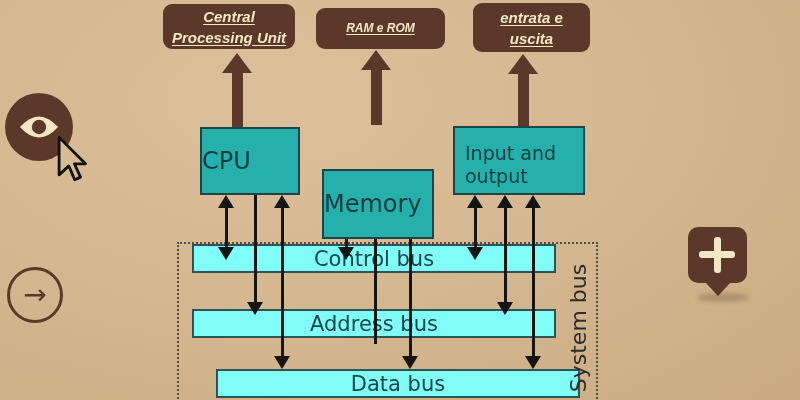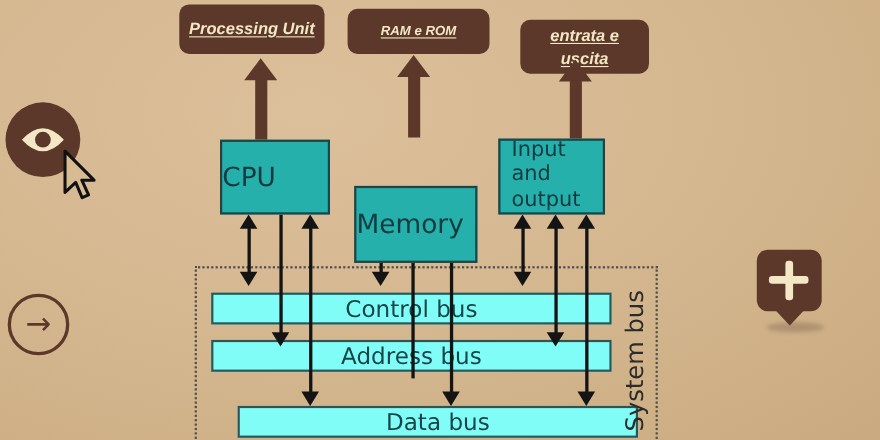--- a/index.html
+++ b/index.html
@@ -16,46 +16,46 @@
   
   .toplabel{
     position:absolute;background:var(--brown);color:var(--cream);
     border-radius:9px;display:flex;flex-direction:column;justify-content:center;
     text-align:center;font-family:"Liberation Sans", sans-serif;
     font-weight:bold;font-style:italic;font-size:15px;line-height:1.4;z-index:4;
   }
   .toplabel span{display:block;text-decoration:underline;text-underline-offset:2px;}
   .lbl-cpu{left:163px;top:4px;width:132px;height:45px;}
   .lbl-mem{left:316px;top:8px;width:129px;height:41px;font-size:12px;}
-  .lbl-io{left:473px;top:3px;width:117px;height:49px;margin-top:15px;}
+  .lbl-io{left:473px;top:3px;width:117px;height:49px;}
   
   .cbox{
     position:absolute;background:var(--teal);border:2px solid var(--teal-border);
     color:var(--teal-text);display:flex;align-items:center;justify-content:flex-start;
     font-size:24px;z-index:4;box-sizing:border-box;
   }
   .box-cpu{left:200px;top:127px;width:100px;height:68px;}
   .box-mem{left:322px;top:125px;width:112px;height:70px;margin-top:44px;}
-  .box-io{left:453px;top:126px;width:97px;height:69px;
-          font-size:19px;justify-content:flex-start;align-items:flex-end;
+  .box-io{left:453px;top:126px;width:132px;height:69px;
+          font-size:19px;justify-content:flex-start;align-items:center;
           padding:9px 0 0 10px;line-height:1.2;}
   .box-io span{display:block;}
   
   .dotted{
     position:absolute;left:177px;top:242px;width:421px;height:172px;
     border:2px dotted var(--dots);z-index:1;box-sizing:border-box;
   }
   
   .busbar{
     position:absolute;left:192px;width:364px;height:29px;background:var(--aqua);
     border:2px solid var(--aqua-border);box-sizing:border-box;z-index:2;
     display:flex;align-items:center;justify-content:center;
     color:#16454a;font-size:21px;
   }
-  .bus-control{top:266px;}
+  .bus-control{top:244px;}
   .bus-address{top:309px;}
   .bus-data{top:369px;margin-left:24px;}
   .sysbus{
     position:absolute;left:578px;top:328px;transform:translate(-50%,-50%) rotate(-90deg);
     white-space:nowrap;font-size:22px;color:#2b2b2b;z-index:2;
   }
   
   .cline{position:absolute;width:3px;background:var(--ink);z-index:3;}
   .chead{position:absolute;width:0;height:0;border-left:8px solid transparent;
          border-right:8px solid transparent;z-index:3;}
@@ -92,20 +92,21 @@
   .add-shadow{
     position:absolute;left:697px;top:293px;width:52px;height:9px;border-radius:50%;
     background:rgba(90,70,50,.28);filter:blur(2px);z-index:4;
   }
   .cursor{position:absolute;left:56px;top:136px;width:34px;height:50px;z-index:6;}
 </style>
 </head>
 <body>
 
 <div class="toplabel lbl-cpu">
+  <span>Central</span>
   <span>Processing Unit</span>
 </div>
 <div class="toplabel lbl-mem">
   <span>RAM e ROM</span>
 </div>
 <div class="toplabel lbl-io">
   <span>entrata e</span>
   <span>uscita</span>
 </div>
 

